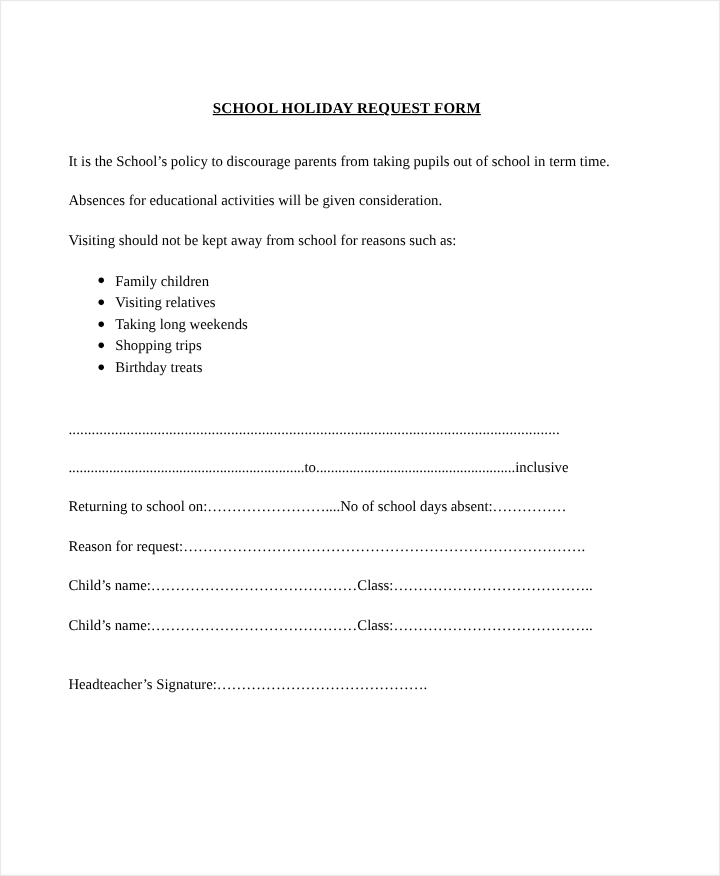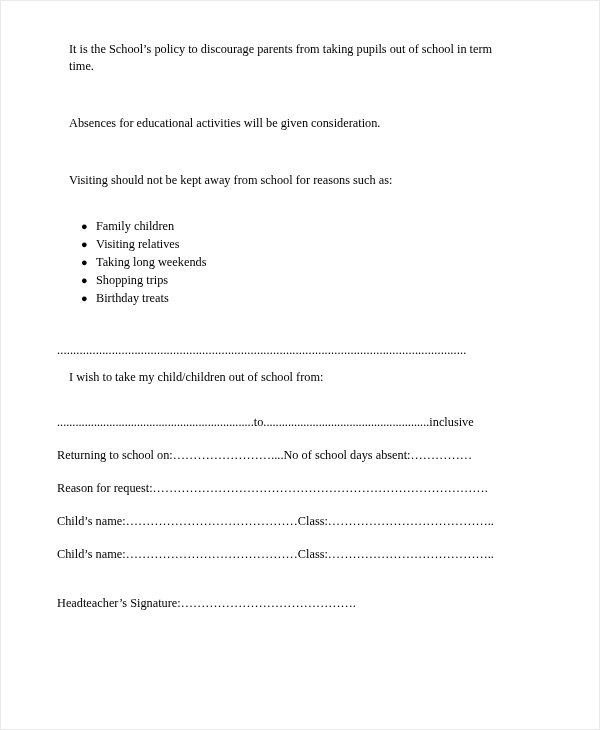--- a/index.html
+++ b/index.html
@@ -35,21 +35,21 @@
     letter-spacing: 0.2px;
     text-decoration: underline;
     text-align: center;
     margin: 0;
     padding-top: 82px;
     padding-left: 4px;
   }
   p.para {
     font-size: 12.3px;
     line-height: 17px;
-    margin: 12px;
+    margin: 0;
     text-align: left;
   }
   p.justify {
     text-align: justify;
     text-align-last: left;
   }
   .gap-1 { height: 28px; }
   .gap-2 { height: 16px; }
   .gap-3 { height: 16px; }
   .gap-4 { height: 16px; }
@@ -89,20 +89,21 @@
     overflow: hidden;
   }
   .field-row { margin-bottom: 0; }
 </style>
 </head>
 <body>
 
 <div class="page">
   <div class="content">
 
+    <h1 class="doc-title">SCHOOL HOLIDAY REQUEST FORM</h1>
 
     <div class="gap-1"></div>
 
     <p class="para">It is the School’s policy to discourage parents from taking pupils out of school in term time.</p>
 
     <div class="gap-2"></div>
 
     <p class="para">Absences for educational activities will be given consideration.</p>
 
     <div class="gap-3"></div>
@@ -134,21 +135,20 @@
       </li>
     </ul>
 
     <div class="gap-5"></div>
 
 
     <div class="gap-6"></div>
 
     <div class="sep-line">...............................................................................................................................</div>
 
-    <p class="para">I wish to take my child/children out of school from:</p>
 
     <div class="gap-2"></div>
 
     <div class="field field-row">................................................................to......................................................inclusive</div>
 
     <div class="gap-2"></div>
 
     <div class="field field-row">Returning to school on:……………………....No of school days absent:……………</div>
 
     <div class="gap-2"></div>

